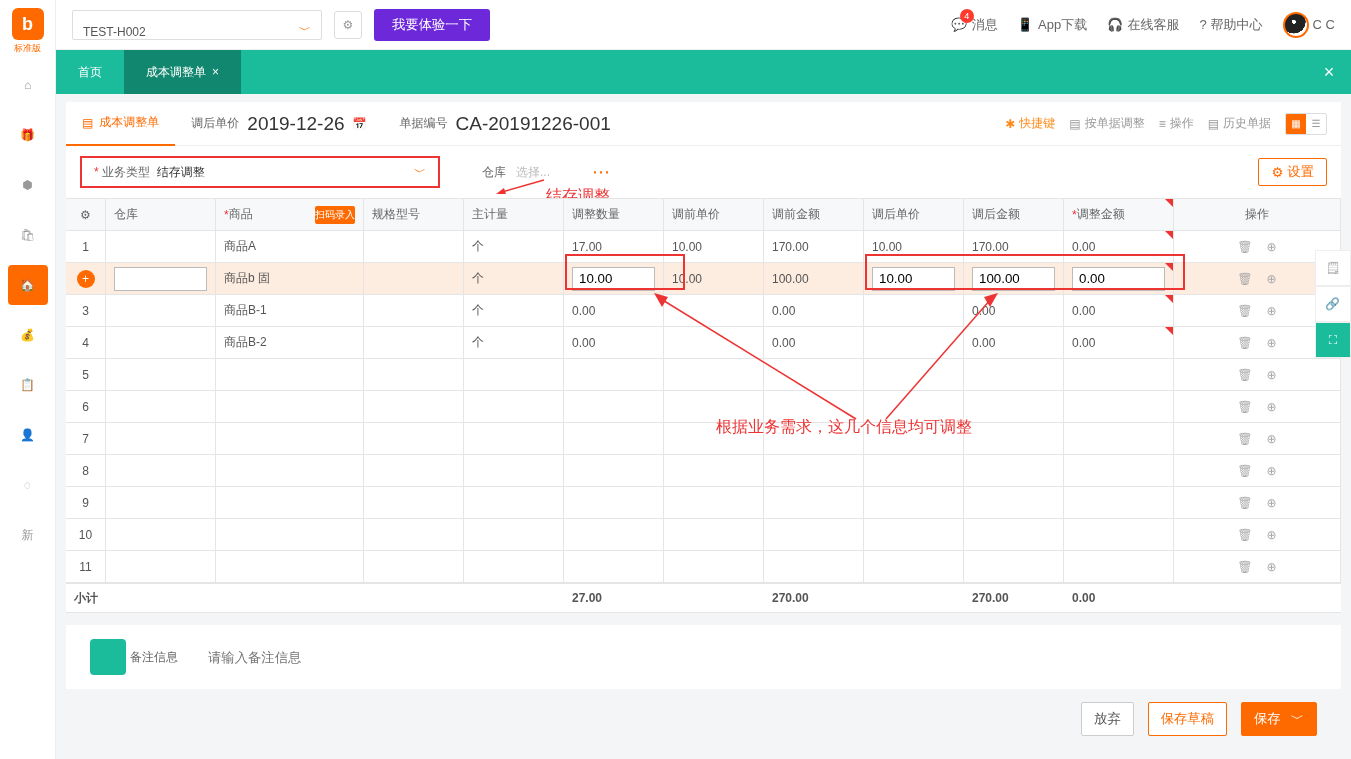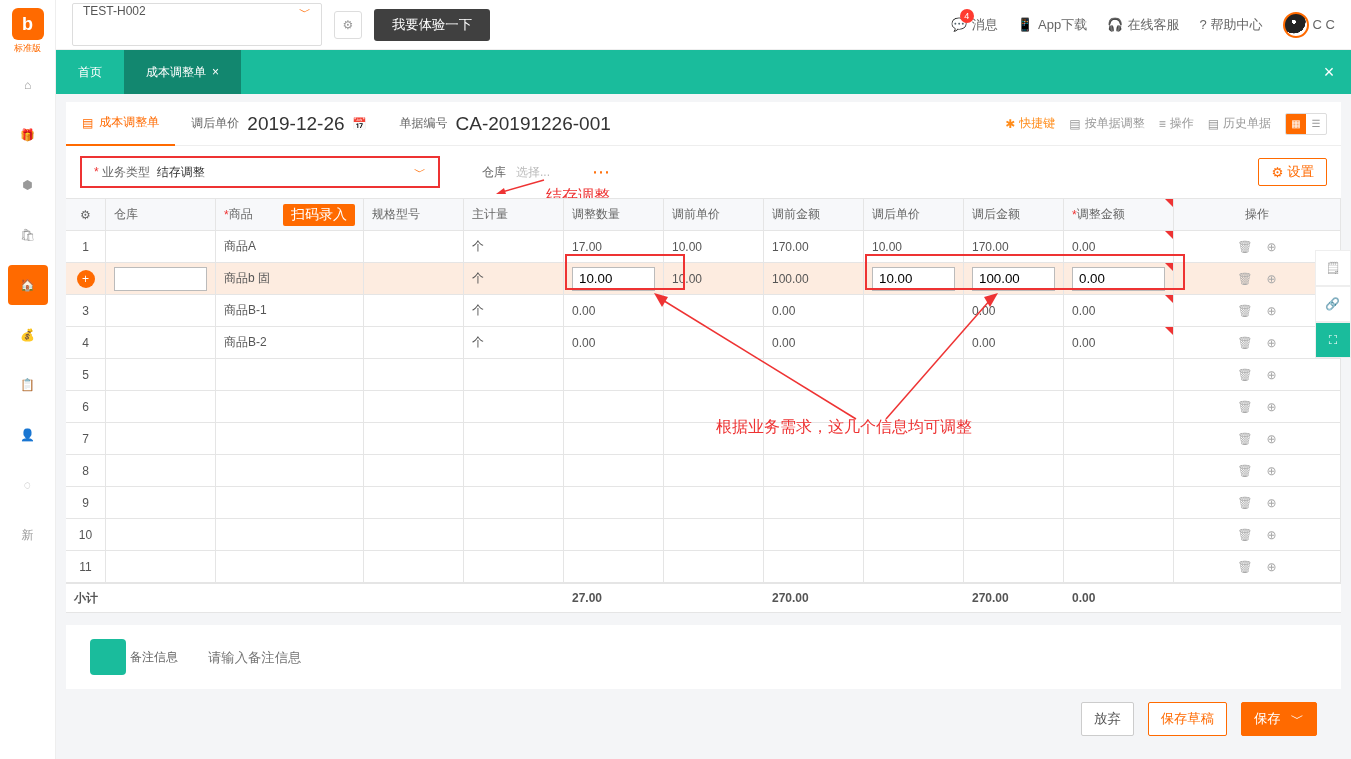--- a/index.html
+++ b/index.html
@@ -5,23 +5,23 @@
 *{box-sizing:border-box;margin:0;padding:0;font-family:"Microsoft YaHei",Arial,sans-serif}
 body{background:#fff;font-size:12px;color:#333;overflow:hidden}
 .app{display:flex;width:1351px;height:759px;position:relative}
 .left-rail{width:56px;background:#fff;border-right:1px solid #eee;display:flex;flex-direction:column;align-items:center;padding-top:8px}
 .logo{width:32px;height:32px;background:#ff6a00;border-radius:6px;display:flex;align-items:center;justify-content:center;color:#fff;font-size:18px;font-weight:bold}
 .logo-txt{font-size:9px;color:#ff6a00;margin-top:2px}
 .rail-icon{width:40px;height:40px;display:flex;align-items:center;justify-content:center;margin-top:10px;color:#999;border-radius:4px;cursor:pointer}
 .rail-icon.active{background:#ff6a00;color:#fff}
 .main{flex:1;display:flex;flex-direction:column;overflow:hidden}
 .topbar{height:50px;display:flex;align-items:center;padding:0 16px;border-bottom:1px solid #eee;gap:12px}
-.org-select{width:250px;height:43px;border:1px solid #ddd;display:flex;align-items:flex-start;padding:0 10px;color:#555;justify-content:space-between;border-radius:2px}
+.org-select{width:250px;height:30px;border:1px solid #ddd;display:flex;align-items:flex-end;padding:0 10px;color:#555;justify-content:space-between;border-radius:2px}
 .gear-btn{width:28px;height:28px;border:1px solid #ddd;border-radius:3px;display:flex;align-items:center;justify-content:center;color:#999}
-.exp-btn{height:30px;padding:16px 18px;background:#404040;color:#fff;border-radius:3px;display:flex;align-items:center;border:none}
+.exp-btn{height:30px;padding:16px 18px;background:#6d28d9;color:#fff;border-radius:3px;display:flex;align-items:center;border:none}
 .top-right{margin-left:auto;display:flex;align-items:center;gap:20px;color:#666}
 .tr-item{display:flex;align-items:center;gap:4px;cursor:pointer;font-size:13px}
 .badge{position:relative}
 .badge::after{content:"4";position:absolute;top:-8px;right:-6px;background:#ff3b30;color:#fff;font-size:9px;border-radius:50%;width:14px;height:14px;display:flex;align-items:center;justify-content:center}
 .avatar{width:26px;height:26px;border-radius:50%;background:radial-gradient(circle at 40% 35%,#fff 10%,#222 11% 60%,#fff 61%);border:2px solid #ff6a00}
 .tabbar{height:44px;background:#1abc9c;display:flex;align-items:flex-start;position:relative}
 .tab{height:44px;padding:0 22px;color:#fff;display:flex;align-items:center;gap:6px;cursor:pointer}
 .tab.active{background:#12876f}
 .tab-close{margin-left:auto;width:44px;height:44px;color:#fff;display:flex;align-items:center;justify-content:center;cursor:pointer;font-size:18px}
 .page{flex:1;background:#f4f5f7;padding:8px 10px 0;overflow:auto;position:relative}
@@ -47,21 +47,21 @@
 .settings-btn{margin-left:auto;height:28px;padding:0 12px;border:1px solid #ff6a00;color:#ff6a00;border-radius:2px;display:flex;align-items:center;gap:4px;background:#fff}
 .ann1{position:absolute;left:480px;top:40px;color:#e33;font-size:16px}
 .arrow1{position:absolute;left:430px;top:32px;width:50px;height:18px}
 .grid{border-top:1px solid #e5e5e5}
 .ghead,.grow{display:flex;height:32px;align-items:stretch;border-bottom:1px solid #e5e5e5}
 .grow{height:32px}
 .grow.sel{background:#fdece0}
 .gc{border-right:1px solid #e5e5e5;display:flex;align-items:center;padding:0 8px;color:#555;overflow:hidden}
 .gc.h{background:#f7f8fa;color:#666;position:relative}
 .ghead .gc:first-child,.grow .gc:first-child{justify-content:center}
-.scan-tag{background:#ff6a00;color:#fff;font-size:14px;padding:2px 8px;border-radius:2px;margin-left:auto}
+.scan-tag{background:#ff6a00;color:#fff;font-size:10px;padding:2px 0;border-radius:2px;margin-left:auto}
 .c0{width:40px;justify-content:center}
 .c1{width:110px}
 .c2{width:148px}
 .c3{width:100px}
 .c4{width:100px}
 .c5{width:100px}
 .c6{width:100px}
 .c7{width:100px}
 .c8{width:100px}
 .c9{width:100px}

